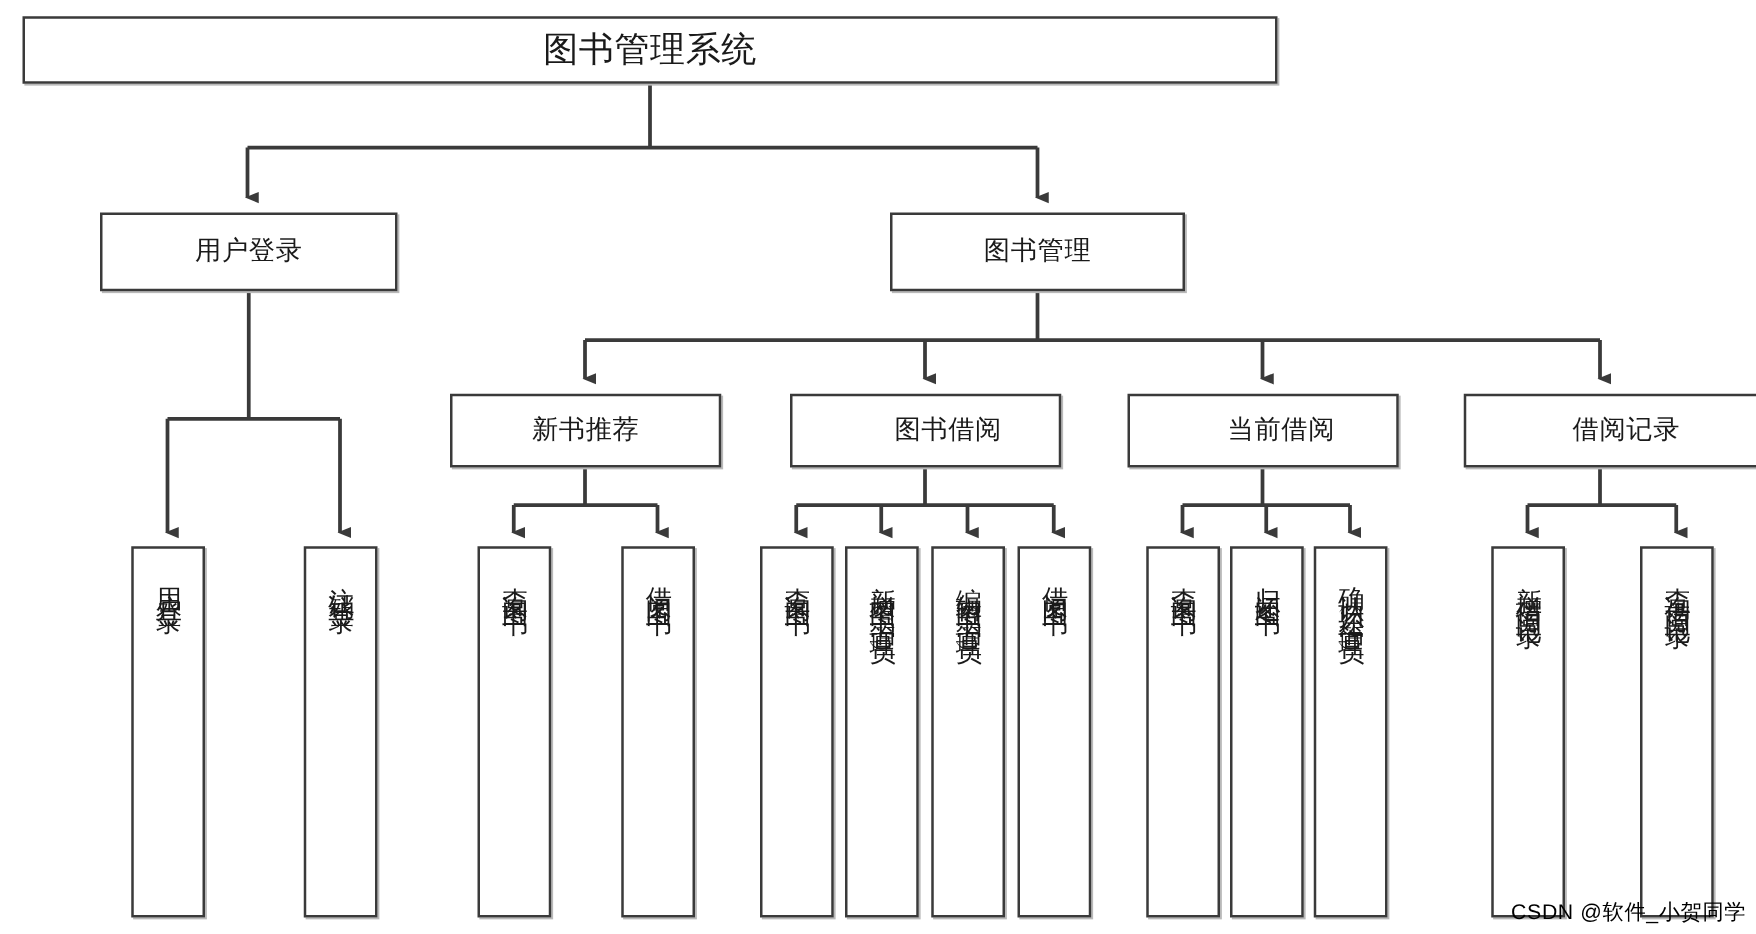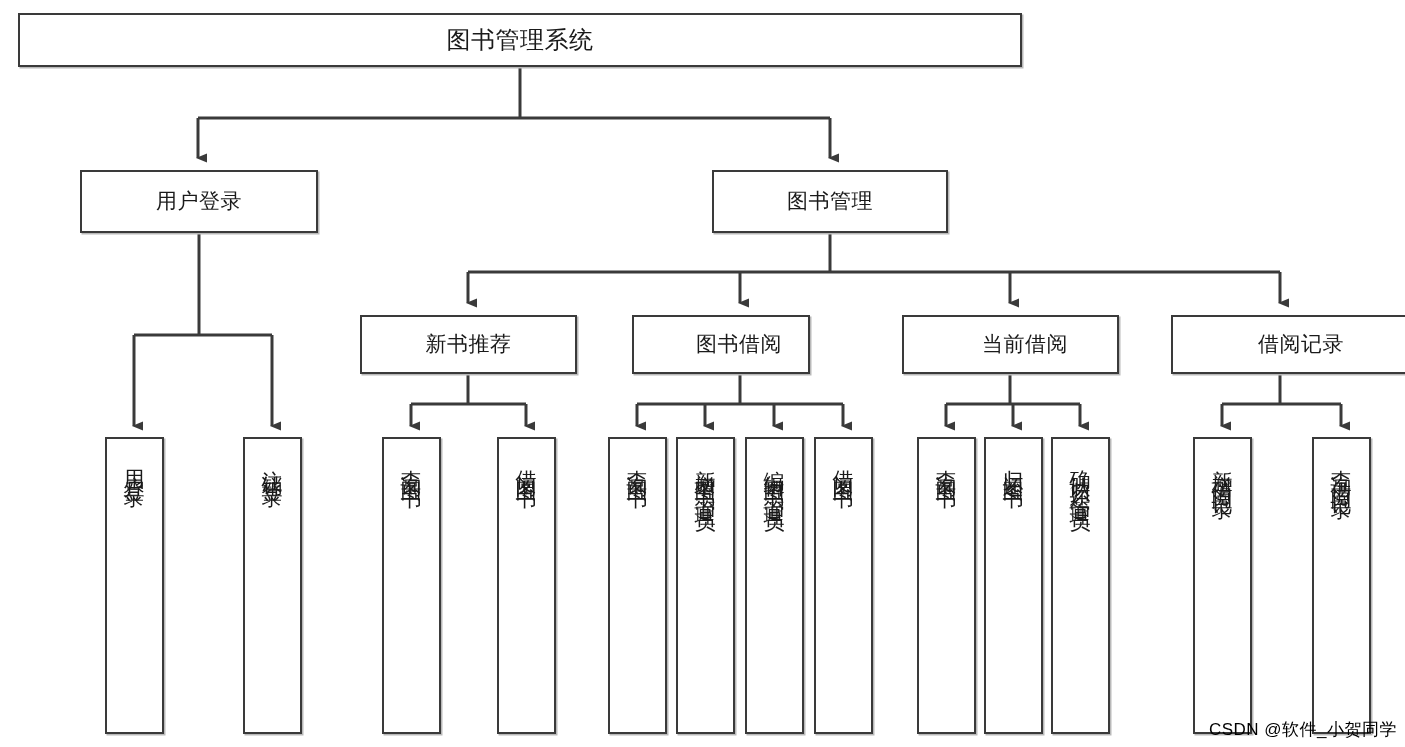--- a/index.html
+++ b/index.html
@@ -38,21 +38,21 @@
   .node.shadowed {
     box-shadow: 1.5px 1.5px 0 0 #b9b9b9;
   }
   .node .lbl {
     font-size: 21px;
     line-height: 1.15;
     letter-spacing: 0.5px;
     white-space: nowrap;
     color: #1a1a1a;
   }
-  .node.root .lbl { font-size: 24px; }
+  .node.root .lbl { font-size: 28px; }
   .node.vert {
     align-items: flex-start;
     justify-content: center;
     padding-top: 14px;
   }
   .node.vert .lbl {
     writing-mode: vertical-rl;
     text-orientation: upright;
     font-size: 21px;
     letter-spacing: 6px;
@@ -135,21 +135,21 @@
   </div>
 
   <div class="node shadowed" style="left:360px; top:315px; width:217px; height:59px;">
     <span class="lbl">新书推荐</span>
   </div>
 
   <div class="node shadowed" style="left:712px; top:170px; width:236px; height:63px;">
     <span class="lbl">图书管理</span>
   </div>
 
-  <div class="node shadowed" style="left:632px; top:315px; width:178px; height:59px;padding-left:36px;">
+  <div class="node shadowed" style="left:632px; top:315px; width:217px; height:59px;padding-left:36px;">
     <span class="lbl">图书借阅</span>
   </div>
 
   <div class="node shadowed" style="left:902px; top:315px; width:217px; height:59px;padding-left:29px;">
     <span class="lbl">当前借阅</span>
   </div>
 
   <div class="node shadowed" style="left:1171px; top:315px; width:260px; height:59px;">
     <span class="lbl">借阅记录</span>
   </div>

